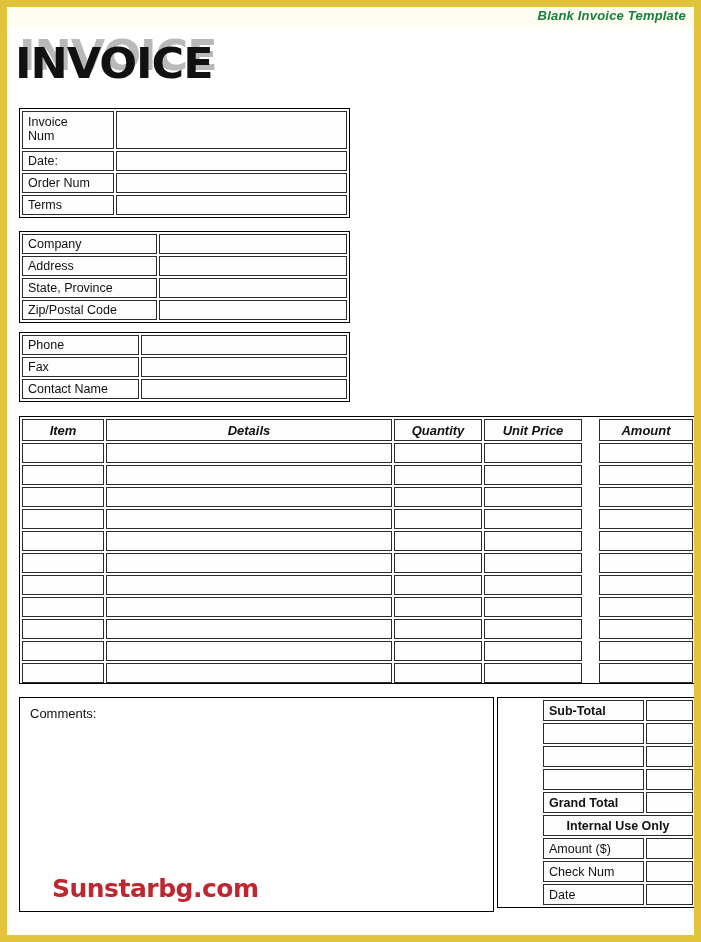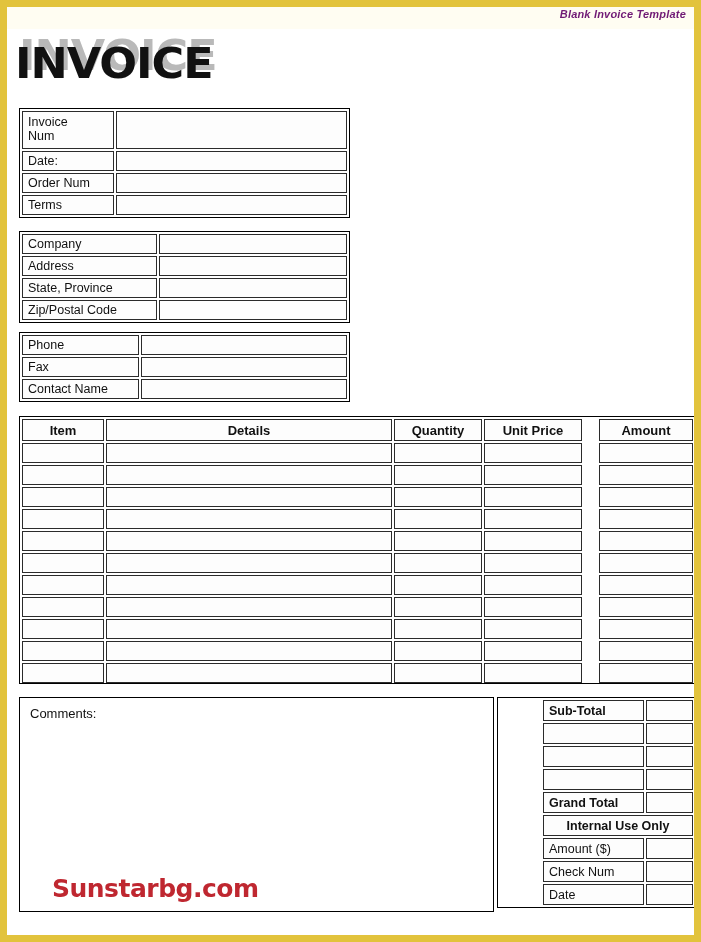--- a/index.html
+++ b/index.html
@@ -28,24 +28,24 @@
     top: 0;
     left: 0;
     right: 0;
     height: 22px;
     background: #fffdf2;
   }
   .doc-header-title {
     position: absolute;
     right: 8px;
     top: 1px;
-    font-size: 11px;
+    font-size: 13px;
     font-weight: bold;
     font-style: italic;
-    color: #701a75;
+    color: #15803d;
     letter-spacing: 0.2px;
     white-space: nowrap;
   }
 
   
   .logo-wrap {
     position: absolute;
     left: 8px;
     top: 28px;
     width: 200px;
@@ -152,20 +152,21 @@
     box-sizing: border-box;
     border: 1px solid #2b2b2b;
     background: #fdfdfd;
     font-size: 12.5px;
     color: #111111;
     display: flex;
     align-items: center;
     justify-content: center;
     height: 20px;
     margin-right: 2px;
+    font-style: italic;
   }
   .items-cell:last-child { margin-right: 0; margin-left: 15px; }
   .items-row + .items-row { margin-top: 2px; }
   .items-head .items-cell {
     font-weight: bold;
     height: 22px;
     font-size: 13px;
   }
   .col-item    { flex: 0 0 82px; }
   .col-details { flex: 1 1 auto; }

